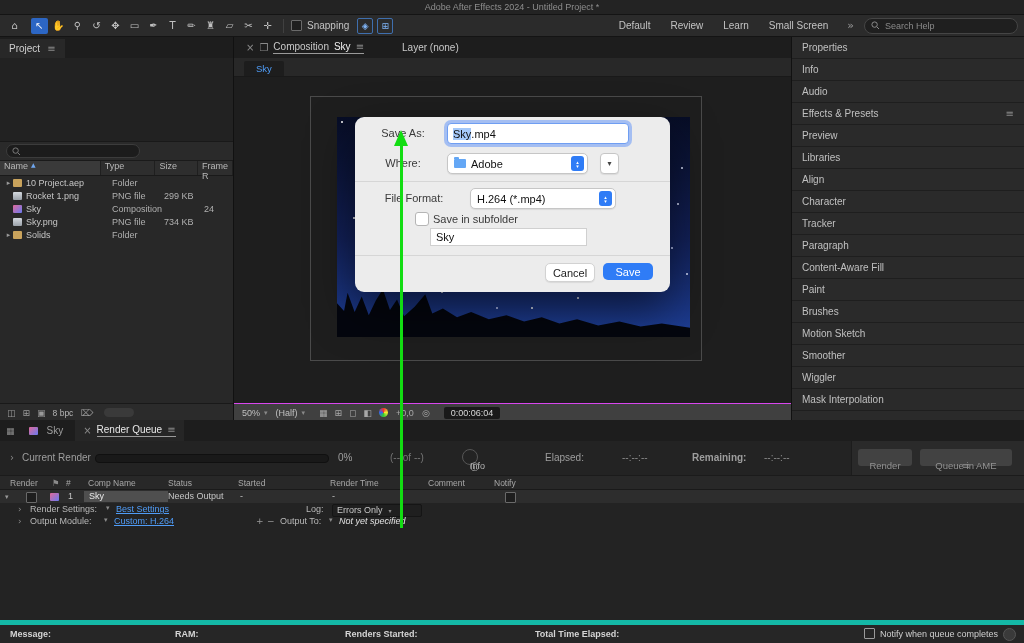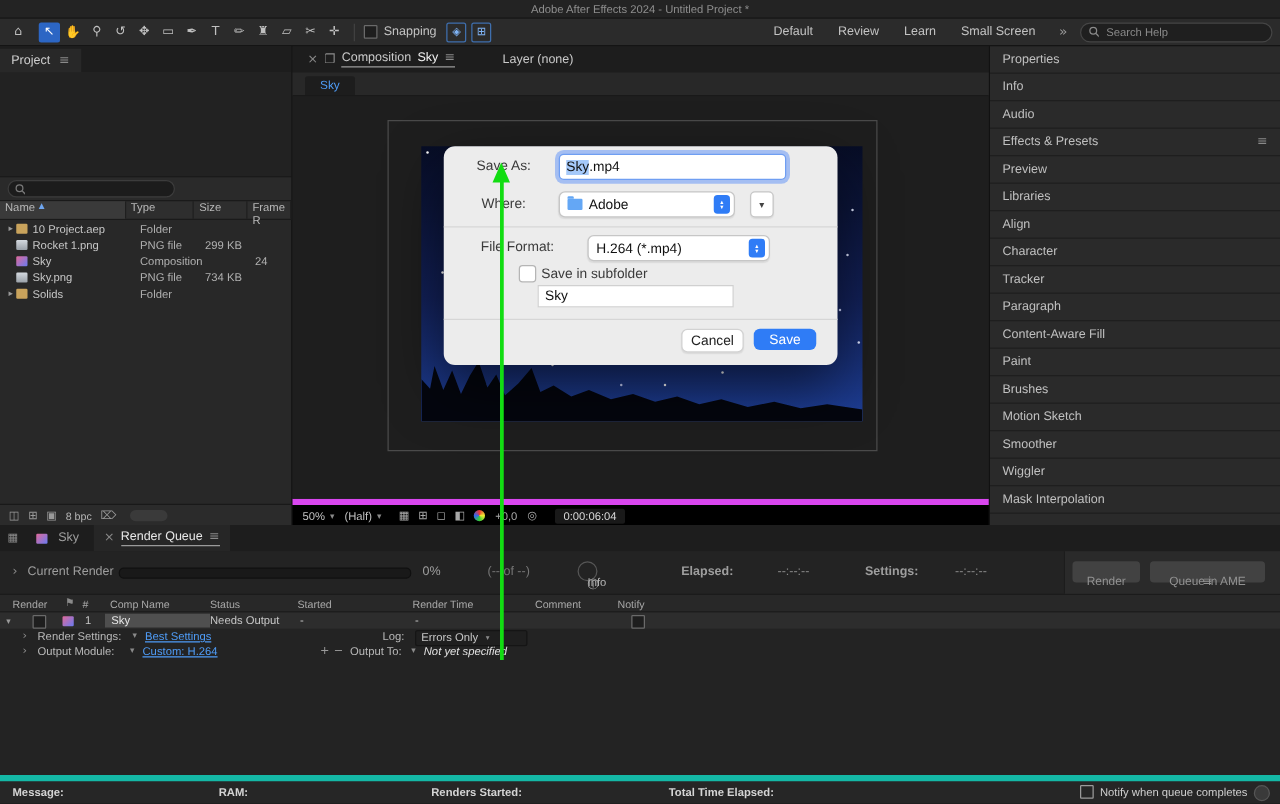--- a/index.html
+++ b/index.html
@@ -89,21 +89,21 @@
       290px 56px #cdd6ff,314px 16px #fff,336px 82px #dfe6ff,26px 132px #fff,60px 156px #cdd6ff,
       100px 170px #fff,140px 146px #dfe6ff,176px 166px #fff,206px 132px #cdd6ff,236px 176px #fff,
       268px 142px #dfe6ff,300px 166px #fff,330px 126px #cdd6ff,12px 96px #fff,55px 106px #dfe6ff,
       85px 52px #fff,130px 92px #cdd6ff,160px 62px #fff,200px 102px #dfe6ff,250px 122px #fff,
       280px 26px #cdd6ff,310px 102px #fff,340px 46px #dfe6ff,46px 186px #fff,155px 186px #cdd6ff,
       225px 156px #fff,345px 152px #dfe6ff,20px 72px #fff,110px 126px #cdd6ff,190px 186px #fff}
   .silhouette{position:absolute;left:0;bottom:0;width:100%;height:52px;background:#04060e;
     clip-path:polygon(0 100%,0 35%,2% 50%,3% 15%,5% 52%,7% 22%,9% 58%,11% 30%,13% 8%,15% 48%,17% 28%,
       19% 60%,22% 42%,25% 18%,27% 55%,30% 45%,34% 62%,38% 52%,43% 66%,48% 58%,53% 70%,58% 62%,63% 74%,
       68% 66%,74% 78%,80% 70%,86% 80%,92% 74%,100% 82%,100% 100%)}
-  .c-footer{height:17px;background:#000000;border-top:5px solid #d946ef;display:flex;align-items:center;
+  .c-footer{height:17px;background:#404040;border-top:1px solid #d946ef;display:flex;align-items:center;
             gap:8px;padding:0 8px;color:#a8a8a8;font-size:9px}
   .c-dd{display:flex;align-items:center;gap:4px;color:#c0c0c0}
   .c-dd .g{font-size:7px;color:#8a8a8a}
   .c-icons{display:flex;gap:7px;align-items:center;margin-left:6px}
   .chan{width:9px;height:9px;border-radius:50%;background:conic-gradient(#e33,#ee3,#3c3,#36e,#e33)}
   .tc{background:#191919;border-radius:2px;padding:1px 7px;color:#d8d8d8;margin-left:6px}
 
   
   .right-panel{width:232px;background:#2a2a2a;display:flex;flex-direction:column}
   .rp-item{height:21px;border-bottom:1px solid #1e1e1e;display:flex;align-items:center;
@@ -425,23 +425,23 @@
     <div class="cr-strip">
       <span class="g" style="left:10px;color:#8a8a8a">›</span>
       <span style="left:22px;color:#9e9e9e">Current Render</span>
       <div class="cr-track"></div>
       <span style="left:338px;color:#9e9e9e">0%</span>
       <span style="left:390px;color:#767676">(-- of --)</span>
       <div class="cr-info">
         <span class="g">ⓘ</span>
         <span>Info</span>
       </div>
-      <span style="left:545px;color:#9e9e9e;font-weight:bold">Elapsed:</span>
+      <span style="left:545px;color:#9e9e9e;font-weight:normal">Elapsed:</span>
       <span style="left:622px;color:#8a8a8a">--:--:--</span>
-      <span style="left:692px;color:#9e9e9e;font-weight:bold">Settings:</span>
+      <span style="left:692px;color:#9e9e9e;font-weight:bold">Remaining:</span>
       <span style="left:764px;color:#8a8a8a">--:--:--</span>
       <div class="rq-btnzone"></div>
       <div class="rq-btn" style="right:112px;width:54px">
         <span>Render</span>
       </div>
       <div class="rq-btn" style="right:12px;width:92px">
         <span class="g">≡</span>
         <span>Queue in AME</span>
       </div>
     </div>

